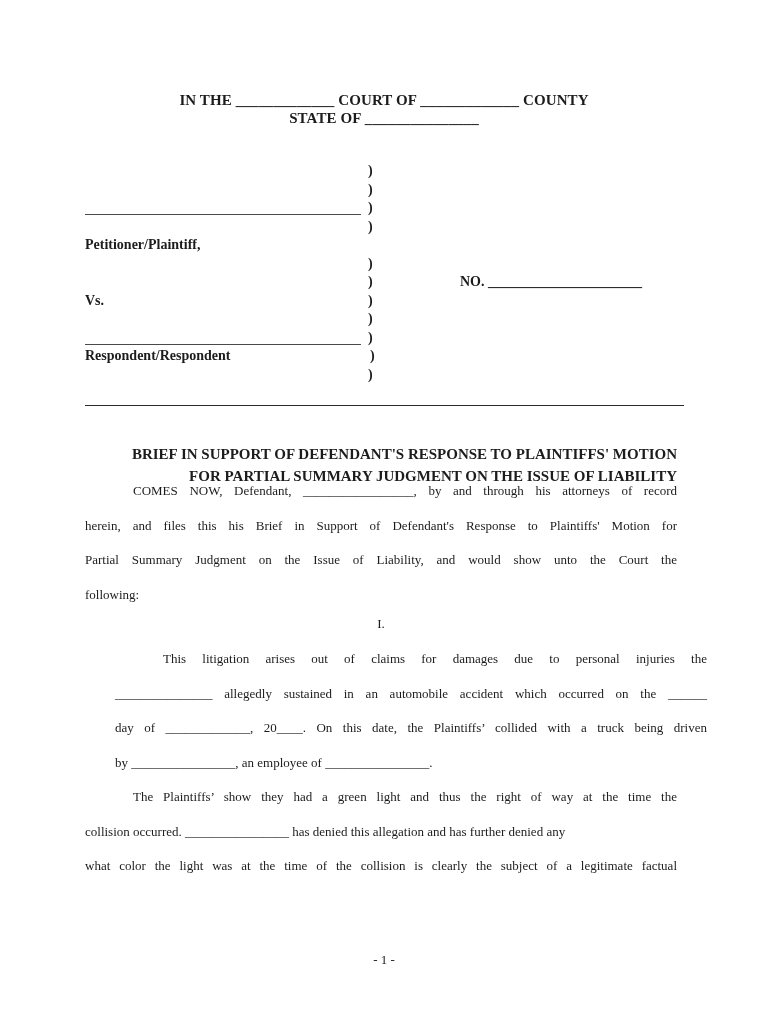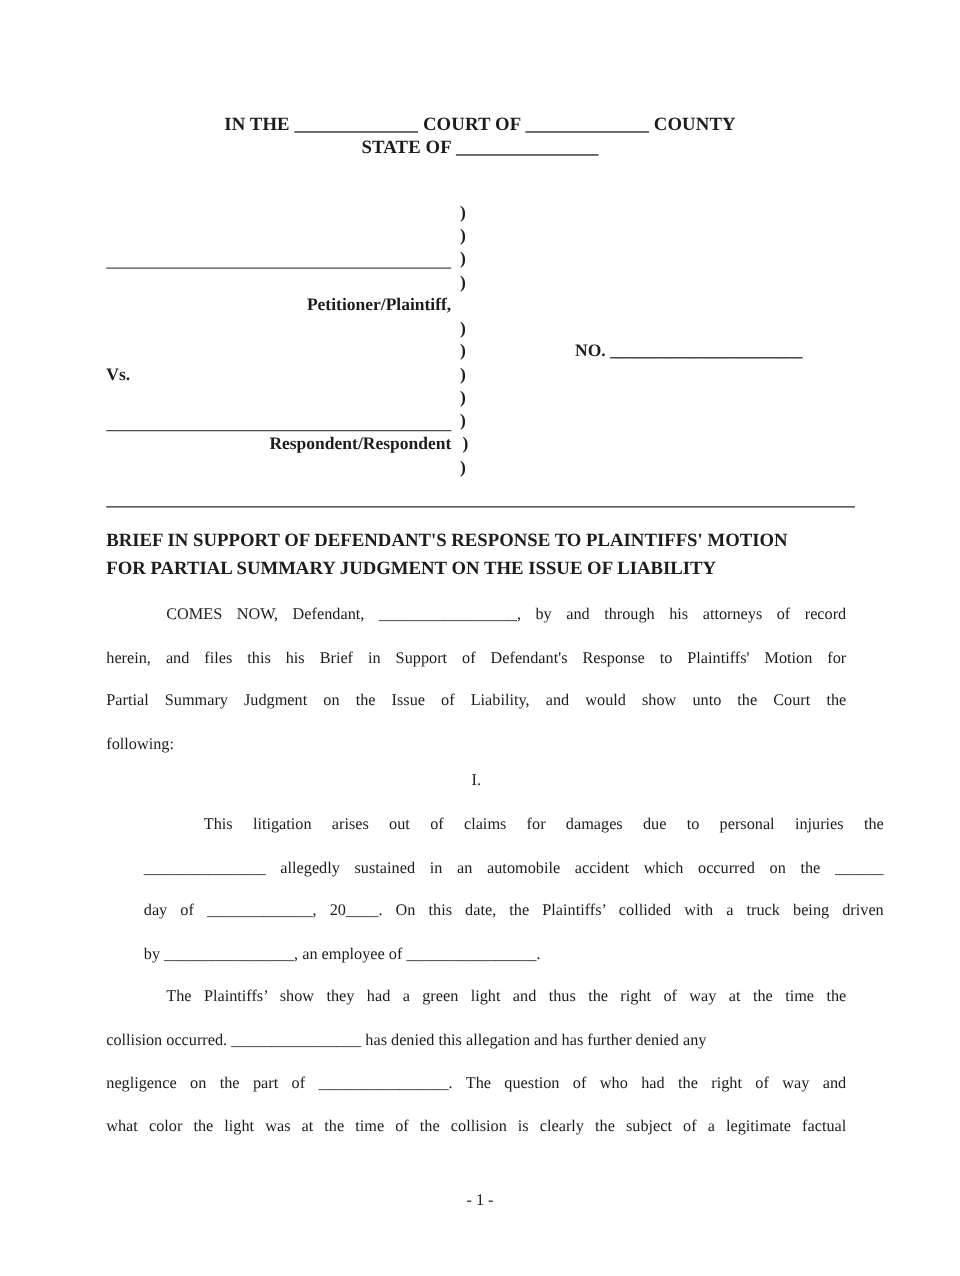--- a/index.html
+++ b/index.html
@@ -15,33 +15,33 @@
   .hdr {
     position: absolute; top: 92px; left: 0; width: 768px;
     text-align: center; font-weight: bold; font-size: 15px; line-height: 17.5px;
     letter-spacing: 0.1px;
   }
 
   
   .caption { position: absolute; top: 162px; left: 85px; width: 580px; }
   .cap-row { display: flex; height: 18.5px; }
   .cap-left  { width: 276px; position: relative; font-weight: bold; font-size: 14px; line-height: 18.5px; }
-  .cap-left.ra { text-align: right; padding-right: 2px; }
+  .cap-left.ra { padding-right: 2px; }
   .cap-left.ctr { text-align: left; }
   .cap-paren { width: 20px; padding-left: 7px; font-weight: bold; font-size: 14px; line-height: 18.5px; }
   .cap-right { flex: 1; padding-left: 72px; font-weight: bold; font-size: 14px; line-height: 18.5px; white-space: nowrap; }
   .name-blank { position: absolute; left: 0; right: 0; top: 0; height: 15px; border-bottom: 1.5px solid #4a4a4a; }
 
   
   .rule { position: absolute; top: 405px; left: 85px; width: 599px; height: 0; border-top: 1.6px solid #2b2b2b; }
 
   
   .doc-title {
-    position: absolute; top: 423px; left: 85px; width: 592px;
-    text-align: left; font-weight: bold; font-size: 15px; line-height: 21.5px;
+    position: absolute; top: 444px; left: 85px; width: 592px;
+    text-align: right; font-weight: bold; font-size: 15px; line-height: 21.5px;
   }
 
   
   .body-block { position: absolute; left: 85px; width: 592px; font-size: 13px; line-height: 34.5px; }
   #para1 { top: 474px; }
   #sec-heading { top: 607px; text-align: center; }
   #para2 { top: 642px; margin-left: 30px; }
   #para3 { top: 780px; }
   .bl { width: 592px; }
   .bl.just { text-align: justify; text-align-last: justify; text-justify: inter-word; }
@@ -146,19 +146,18 @@
   <div class="body-block" id="para2">
     <div class="bl just ind">This litigation arises out of claims for damages due to personal injuries the</div>
     <div class="bl just">_______________ allegedly sustained in an automobile accident which occurred on the ______</div>
     <div class="bl just">day of _____________, 20____. On this date, the Plaintiffs’ collided with a truck being driven</div>
     <div class="bl">by ________________, an employee of ________________.</div>
   </div>
 
   <div class="body-block" id="para3">
     <div class="bl just ind">The Plaintiffs’ show they had a green light and thus the right of way at the time the</div>
     <div class="bl">collision occurred. ________________ has denied this allegation and has further denied any</div>
-    <div class="bl just">negligence on the part of ________________. The question of who had the right of way and</div>
     <div class="bl just">what color the light was at the time of the collision is clearly the subject of a legitimate factual</div>
   </div>
 
   <div class="footer">- 1 -</div>
 
 </div>
 
 </body></html>

